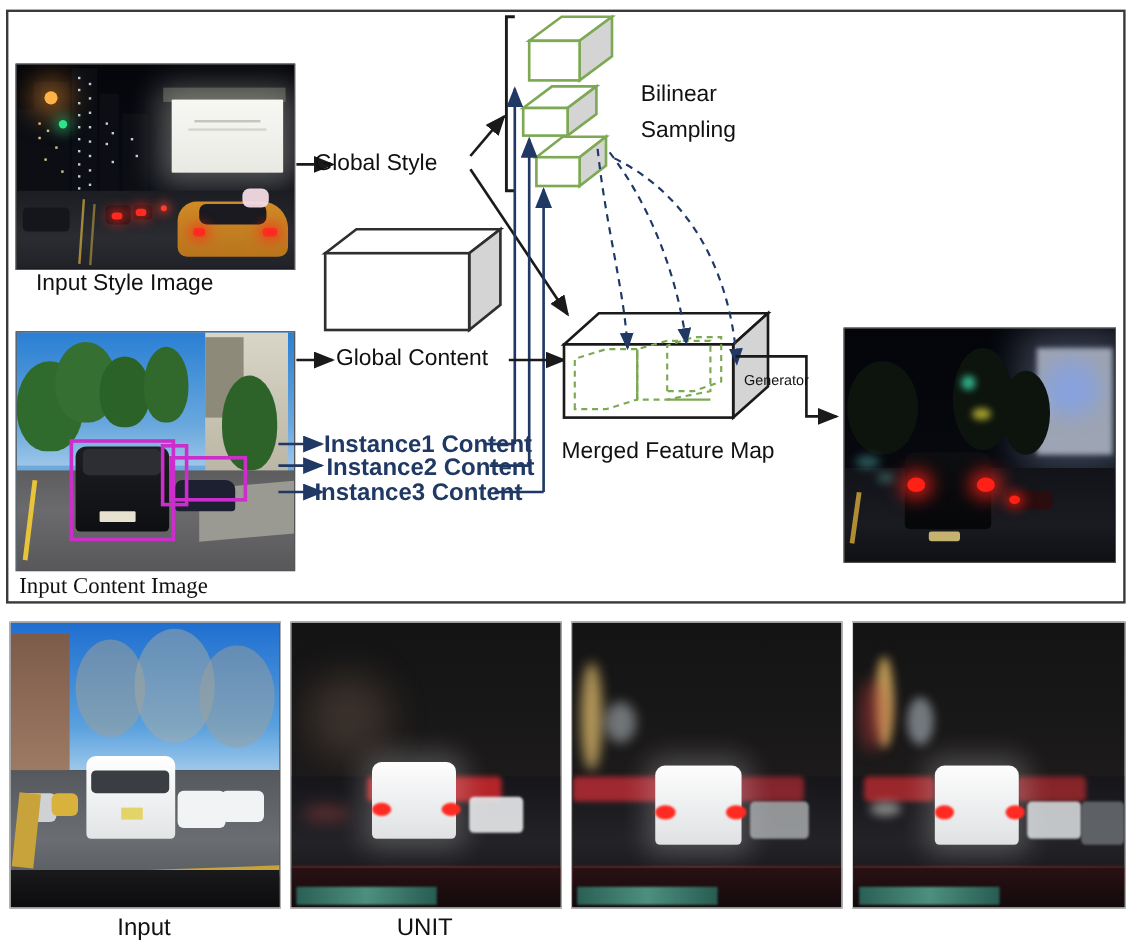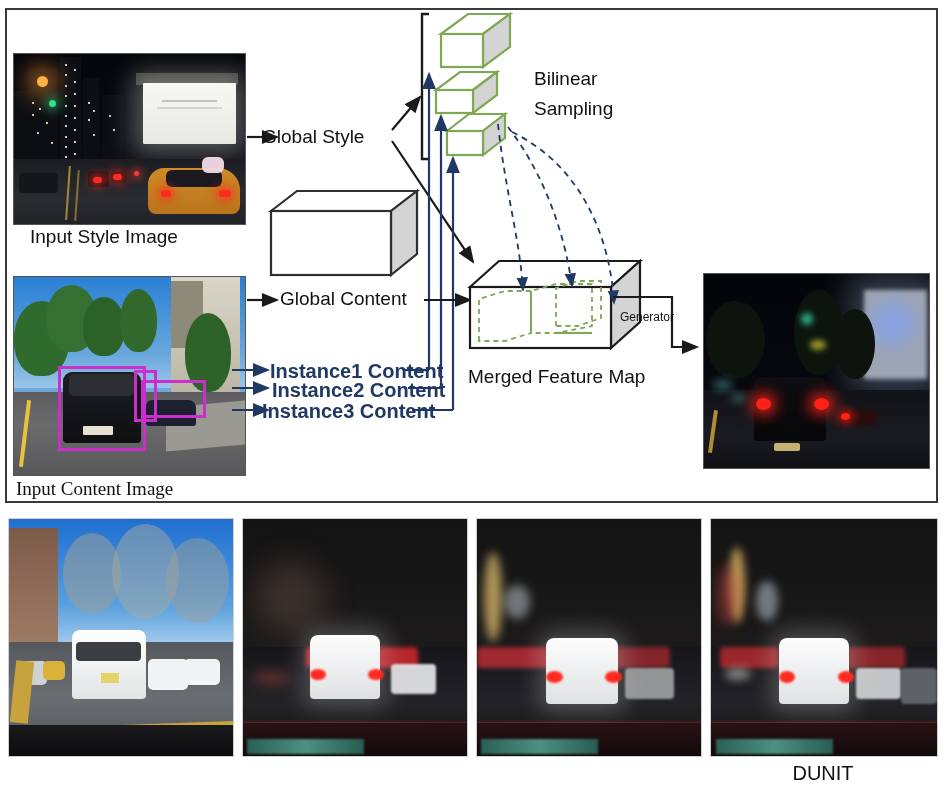--- a/index.html
+++ b/index.html
@@ -356,35 +356,37 @@
     <div class="wcar" style="left:62%;bottom:28%;width:18%;height:13%;"></div>
     <div class="wcar" style="left:78%;bottom:30%;width:16%;height:11%;"></div>
     <div class="wcar" style="left:4%;bottom:30%;width:13%;height:10%;background:#cfd2d4;"></div>
     <div class="wcar" style="left:15%;bottom:32%;width:10%;height:8%;background:#d8b23a;"></div>
     <div style="position:absolute;left:30%;bottom:40%;width:29%;height:8%;background:#3a3d42;border-radius:4px;"></div>
     <div style="position:absolute;left:41%;bottom:31%;width:8%;height:4%;background:#e3d46a;"></div>
     <div style="position:absolute;left:2%;bottom:14%;width:8%;height:26%;background:#c8a33c;transform:rotate(6deg);"></div>
     <div class="hoodln"></div>
     <div class="hood"></div>
   </div>
+  <div class="bcap" style="left:8px;top:762px;width:224px;">Input</div>
 
   <div class="bimg b-nt" style="left:242px;top:518px;width:224px;height:237px;">
     <div class="sky"></div>
     <div class="glow" style="left:6%;top:18%;width:70px;height:70px;background:rgba(120,95,80,.35);filter:blur(14px);"></div>
     <div class="row"></div>
     <div class="redband" style="left:28%;bottom:37%;width:50%;"></div>
     <div class="wsuv"></div>
     <div class="tl" style="left:30%;bottom:32%;width:16px;height:11px;"></div>
     <div class="tl" style="left:56%;bottom:32%;width:16px;height:11px;"></div>
     <div style="position:absolute;left:66%;bottom:26%;width:20%;height:13%;background:#e8eaec;border-radius:4px;filter:blur(1px);opacity:.9;"></div>
     <div class="glow" style="left:4%;bottom:30%;width:40px;height:14px;background:rgba(180,70,70,.4);filter:blur(6px);"></div>
     <div class="hoodred"></div>
     <div class="hood"></div>
     <div class="wiper"></div>
   </div>
+  <div class="bcap" style="left:242px;top:762px;width:224px;">UNIT</div>
 
   <div class="bimg b-nt" style="left:476px;top:518px;width:224px;height:237px;">
     <div class="sky"></div>
     <div class="glow" style="left:3%;top:14%;width:18px;height:90px;background:rgba(225,190,110,.75);filter:blur(5px);"></div>
     <div class="glow" style="left:12%;top:28%;width:26px;height:34px;background:rgba(200,210,215,.5);filter:blur(5px);"></div>
     <div class="row"></div>
     <div class="redband" style="left:0%;bottom:37%;width:42%;background:rgba(205,45,55,.75);"></div>
     <div class="redband" style="left:56%;bottom:37%;width:30%;background:rgba(205,45,55,.6);"></div>
     <div class="wsuv" style="left:31%;bottom:22%;width:32%;height:28%;"></div>
     <div class="tl" style="left:31%;bottom:31%;width:17px;height:12px;"></div>
@@ -406,15 +408,14 @@
     <div class="wsuv" style="left:30%;bottom:22%;width:31%;height:28%;"></div>
     <div class="tl" style="left:30%;bottom:31%;width:16px;height:12px;"></div>
     <div class="tl" style="left:56%;bottom:31%;width:16px;height:12px;"></div>
     <div style="position:absolute;left:64%;bottom:24%;width:20%;height:13%;background:#dfe2e4;border-radius:4px;filter:blur(1px);opacity:.85;"></div>
     <div style="position:absolute;left:84%;bottom:22%;width:16%;height:15%;background:#6e7276;border-radius:4px;filter:blur(1px);opacity:.8;"></div>
     <div class="glow" style="left:6%;bottom:32%;width:26px;height:12px;background:rgba(235,235,230,.5);filter:blur(4px);"></div>
     <div class="hoodred"></div>
     <div class="hood"></div>
     <div class="wiper"></div>
   </div>
-  <div class="bcap" style="left:710px;top:762px;width:226px;">DUNIT</div>
 
 </div>
 
 </body></html>

